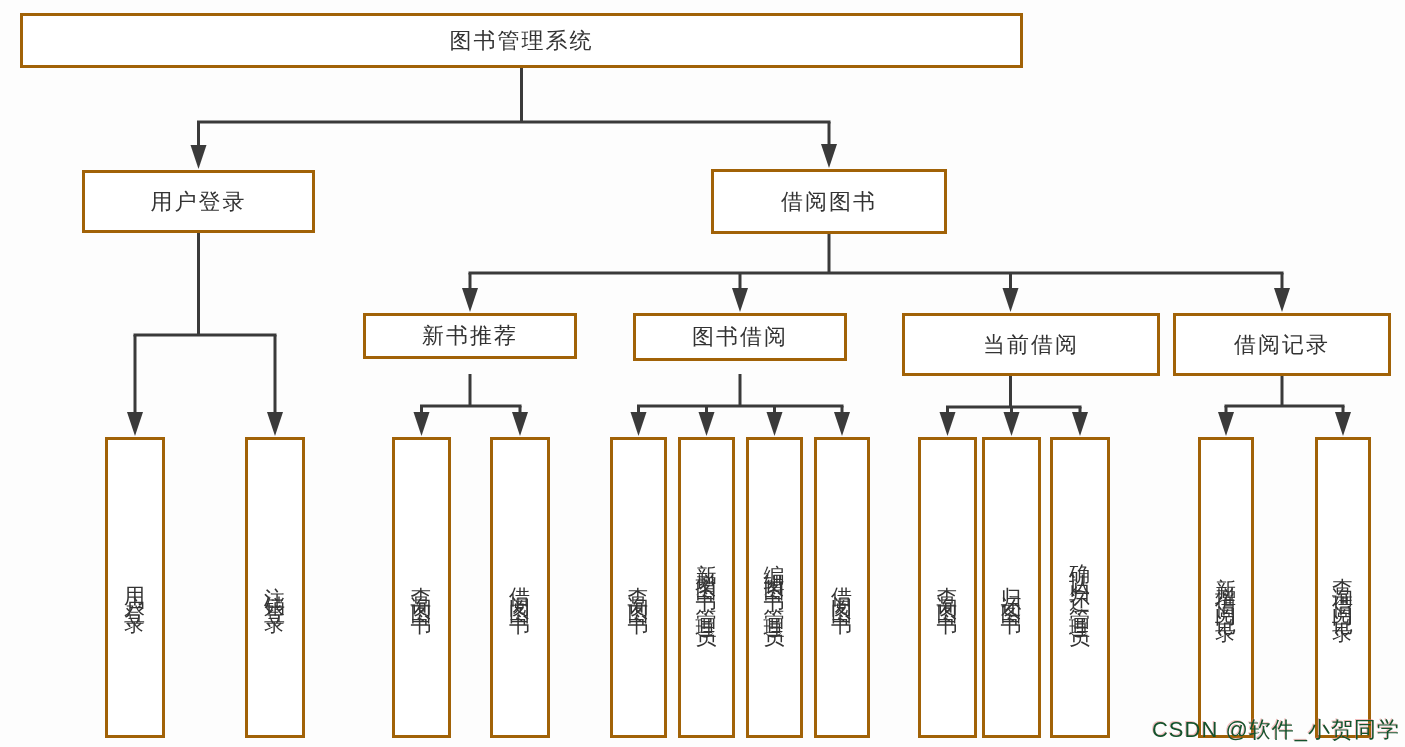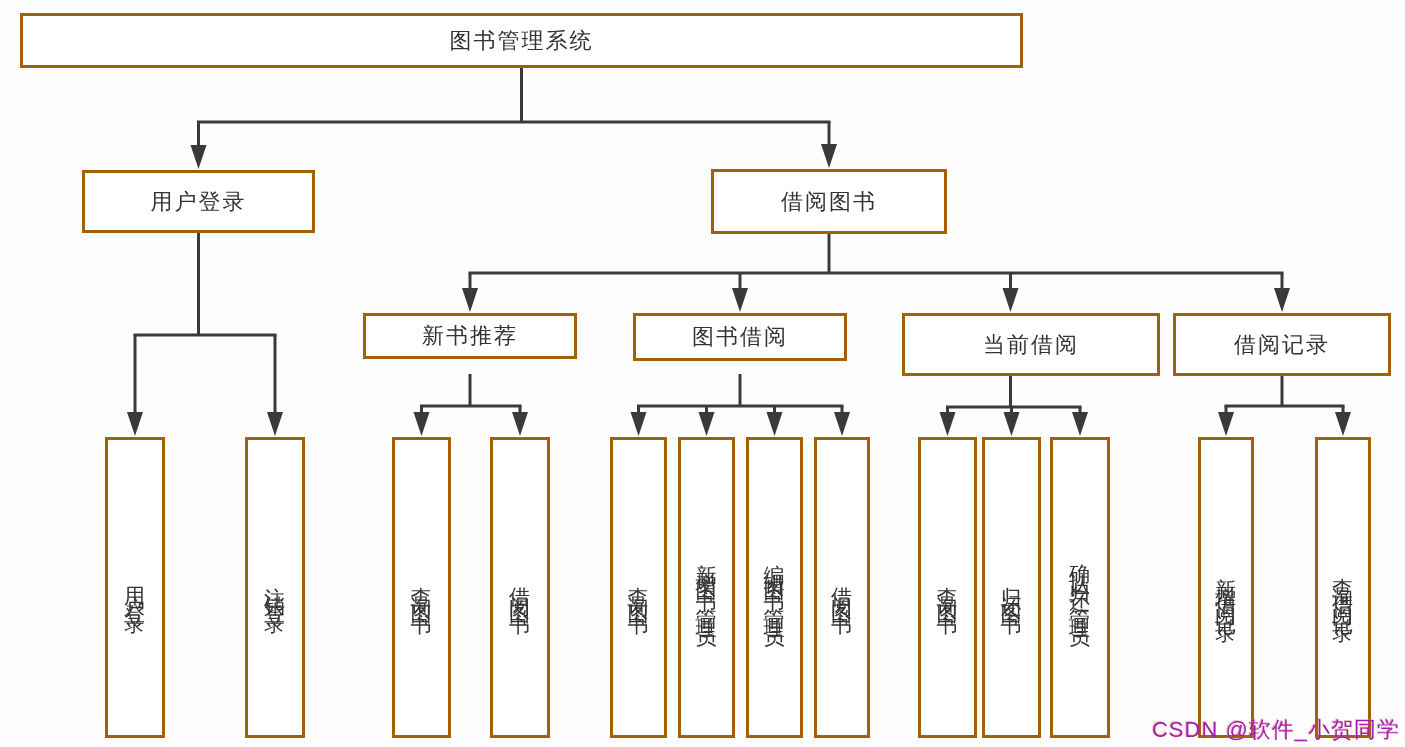--- a/index.html
+++ b/index.html
@@ -13,21 +13,21 @@
     border:3px solid #a16207;display:flex;align-items:center;justify-content:center;
     color:#333333;
   }
   .node.h .lbl{font-size:22px;letter-spacing:2px;white-space:nowrap;}
   .node.v .lbl{
     writing-mode:vertical-rl;text-orientation:mixed;
     font-size:21px;letter-spacing:9px;line-height:1;
   }
   .watermark{
     position:absolute;right:5px;bottom:2px;white-space:nowrap;
-    font-size:22px;color:#a21caf;letter-spacing:1px;
+    font-size:22px;color:#14532d;letter-spacing:1px;
     text-shadow:-1px -1px 0 rgba(224,110,110,0.45);
   }
 </style>
 </head>
 <body>
 
 <div class="canvas">
   <svg id="connectors" width="1405" height="747" viewBox="0 0 1405 747">
       <g stroke="#3a3a3a" stroke-width="3" fill="none">
         <line x1="521.5" y1="66" x2="521.5" y2="122"></line>

